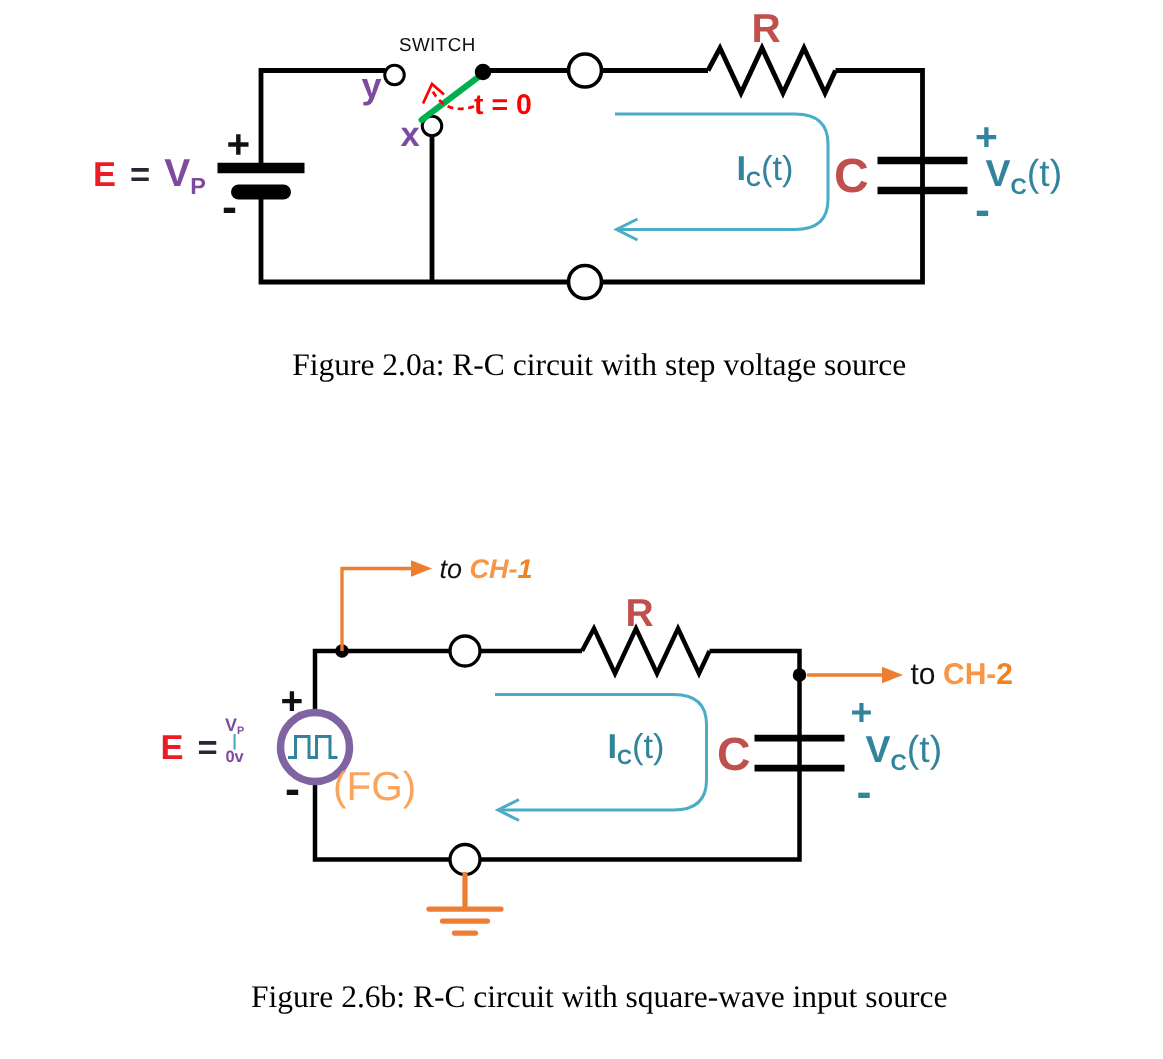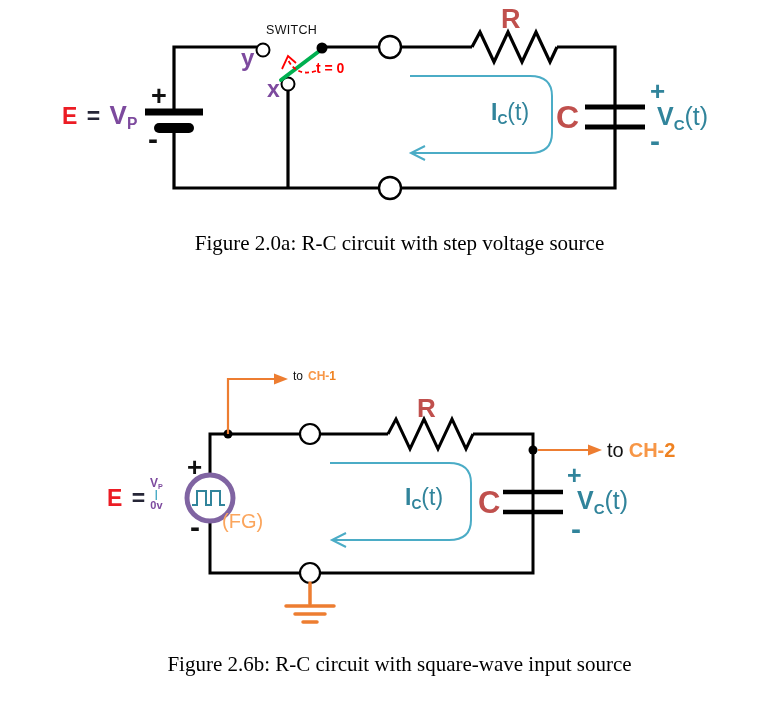--- a/index.html
+++ b/index.html
@@ -74,21 +74,21 @@
 
       <g stroke="#4bacc6" stroke-width="2" fill="none">
         <path d="M410,76 H530 Q552,76 552,96 V133 Q552,153 530,153 H413"></path>
         <path d="M425,146 L411,153 L425,160"></path>
       </g>
     </svg>
 
     <div class="lbl blk" style="left:266px;top:24px;font-size:12.5px;letter-spacing:0.3px;">SWITCH</div>
     <div class="lbl purple" style="left:241px;top:46px;font-size:24px;">y</div>
     <div class="lbl purple" style="left:267px;top:78px;font-size:23px;">x</div>
-    <div class="lbl redT" style="left:316px;top:61px;font-size:14px;">t = 0</div>
+    <div class="lbl redT" style="left:316px;top:61px;font-size:19px;">t = 0</div>
 
     <div class="lbl" style="left:62px;top:102px;font-size:23px;">
       <span class="redE">E</span>
       <span class="dark" style="margin:0 3px;">=</span>
       <span class="purple" style="font-size:26px;"><span>V</span><sub class="s">P</sub></span>
     </div>
     <div class="lbl blk bold" style="left:151px;top:83px;font-size:27px;">+</div>
     <div class="lbl blk bold" style="left:148px;top:124px;font-size:30px;">-</div>
 
     <div class="lbl brick" style="left:501px;top:6px;font-size:27px;">R</div>
@@ -153,39 +153,39 @@
         <line x1="295" y1="264" x2="325" y2="264"></line>
         <line x1="303" y1="272" x2="317" y2="272"></line>
       </g>
 
       <g stroke="#4bacc6" stroke-width="2" fill="none">
         <path d="M330,113 H449 Q471,113 471,133 V170 Q471,190 449,190 H333"></path>
         <path d="M346,183 L332,190 L346,197"></path>
       </g>
     </svg>
 
-    <div class="lbl" style="left:293px;top:20px;font-size:12px;">
+    <div class="lbl" style="left:293px;top:20px;font-size:18px;font-style:italic;">
       <span class="blk" style="margin-right:5px;">to</span><span class="chOr">CH-</span><span class="chNum">1</span>
     </div>
     <div class="lbl" style="left:607px;top:90px;font-size:20px;">
       <span class="blk" style="margin-right:5px;">to</span><span class="chOr">CH-</span><span class="chNum">2</span>
     </div>
 
     <div class="lbl" style="left:107px;top:137px;font-size:23px;">
       <span class="redE">E</span>
       <span class="dark" style="margin-left:3px;">=</span>
     </div>
     <div class="lbl stack" style="left:150px;top:127px;">
       <span class="purple" style="font-size:12px;"><span>V</span><sub class="s">P</sub></span>
       <span class="divider">|</span>
       <span class="purple" style="font-size:11px;">0v</span>
     </div>
     <div class="lbl blk bold" style="left:187px;top:104px;font-size:26px;">+</div>
     <div class="lbl blk bold" style="left:190px;top:162px;font-size:30px;">-</div>
-    <div class="lbl fgOr" style="left:222px;top:161px;font-size:20px;">(FG)</div>
+    <div class="lbl fgOr" style="left:222px;top:161px;font-size:27px;">(FG)</div>
 
     <div class="lbl brick" style="left:417px;top:45px;font-size:26px;">R</div>
     <div class="lbl tealt bold" style="left:405px;top:136px;font-size:23px;">
       <span>I</span><sub class="s">C</sub><span style="font-weight:normal;">(t)</span>
     </div>
     <div class="lbl brick" style="left:478px;top:137px;font-size:31px;">C</div>
 
     <div class="lbl tealt bold" style="left:567px;top:113px;font-size:25px;">+</div>
     <div class="lbl tealt bold" style="left:577px;top:138px;font-size:25px;">
       <span>V</span><sub class="s">C</sub><span style="font-weight:normal;">(t)</span>

